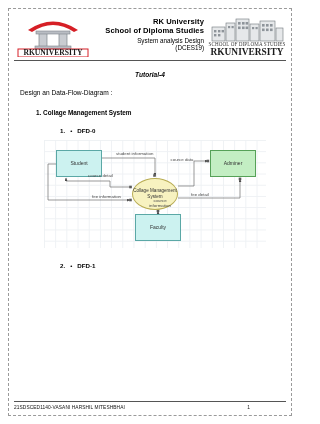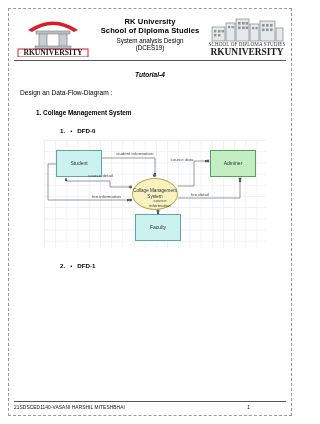--- a/index.html
+++ b/index.html
@@ -26,21 +26,21 @@
   
   .header{
     display:flex;align-items:center;justify-content:space-between;
     height:46px;
     border-bottom:1px solid #555;
     padding-bottom:2px;
   }
   .logo-left{width:78px;height:44px;position:relative;flex:0 0 78px;}
   .logo-left svg{display:block;width:78px;height:44px;}
   .header-center{
-    flex:1 1 auto;text-align:center;line-height:1.18;padding:0 4px;
+    flex:1 1 auto;text-align:right;line-height:1.18;padding:0 4px;
   }
   .h-title{font-size:7.6px;font-weight:bold;letter-spacing:.1px;}
   .h-sub{font-size:7.6px;font-weight:bold;letter-spacing:.1px;}
   .h-course{font-size:6.3px;font-weight:normal;margin-top:.5px;}
   .h-code{font-size:6.3px;font-weight:normal;}
   .logo-right{width:78px;height:44px;flex:0 0 78px;}
   .logo-right svg{display:block;width:78px;height:44px;}
 
   
   .tutorial{

